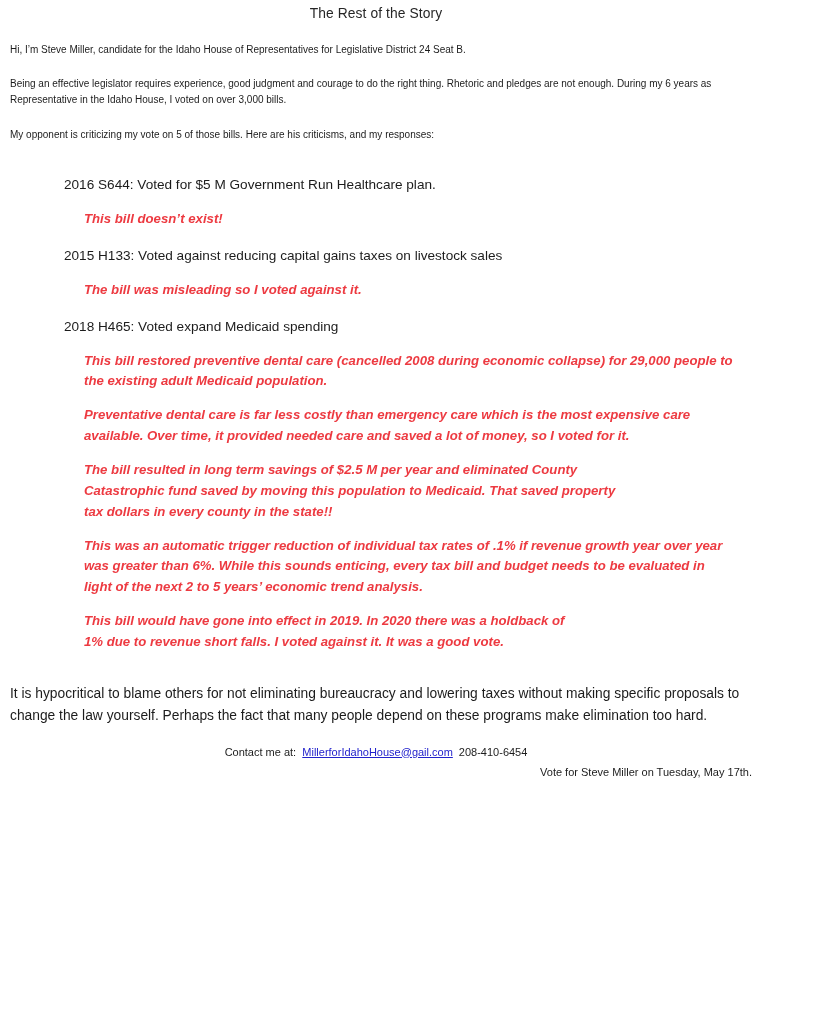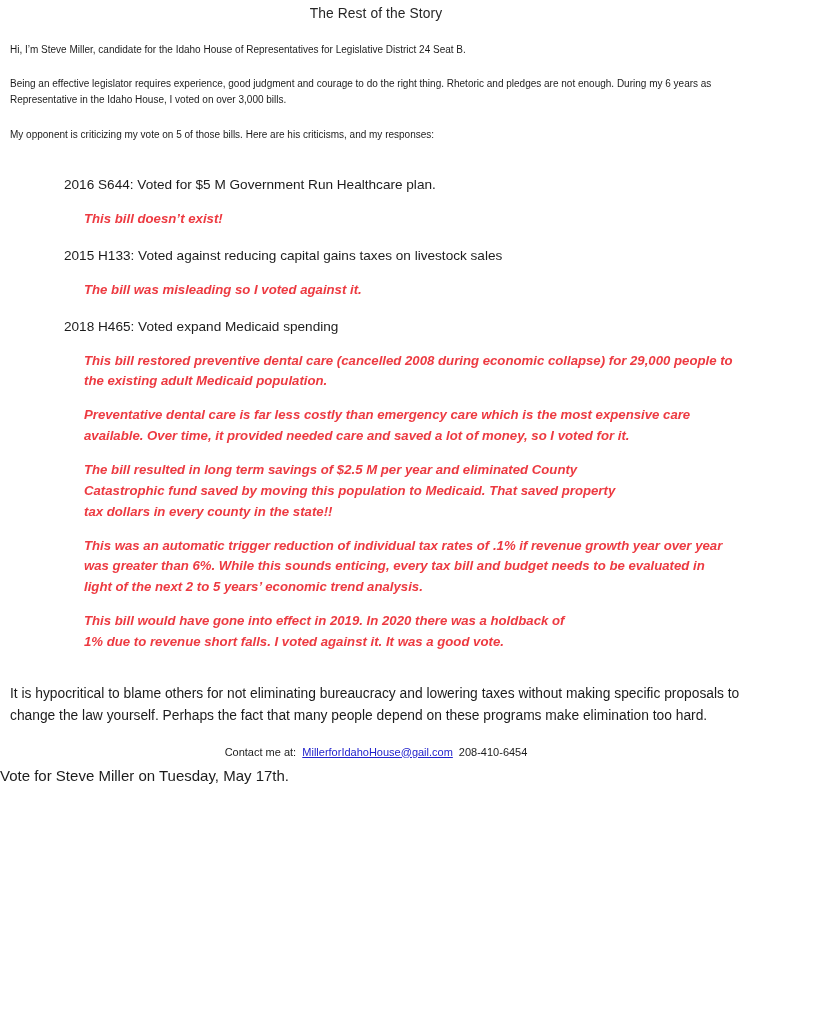--- a/index.html
+++ b/index.html
@@ -102,23 +102,23 @@
   .email-link {
     color: #2222cc;
     text-decoration: underline;
     white-space: pre;
   }
   .phone {
     white-space: pre;
     padding-left: 6px;
   }
   .vote-line {
-    text-align: left;
+    text-align: right;
     padding-top: 5px;
-    font-size: 15px;
+    font-size: 11px;
     color: #1c1c1c;
   }
 </style>
 </head>
 <body>
 
 <div class="page">
 
   <div class="doc-title">The Rest of the Story</div>
 

